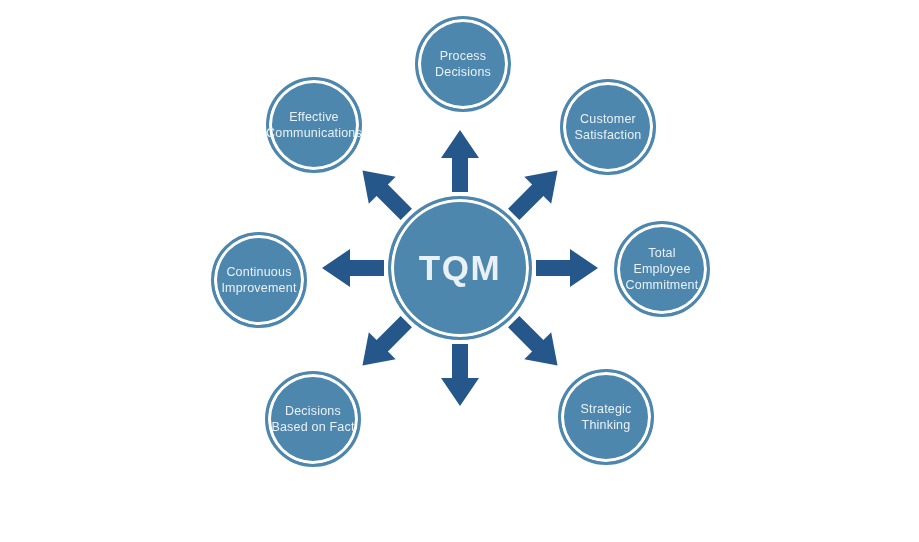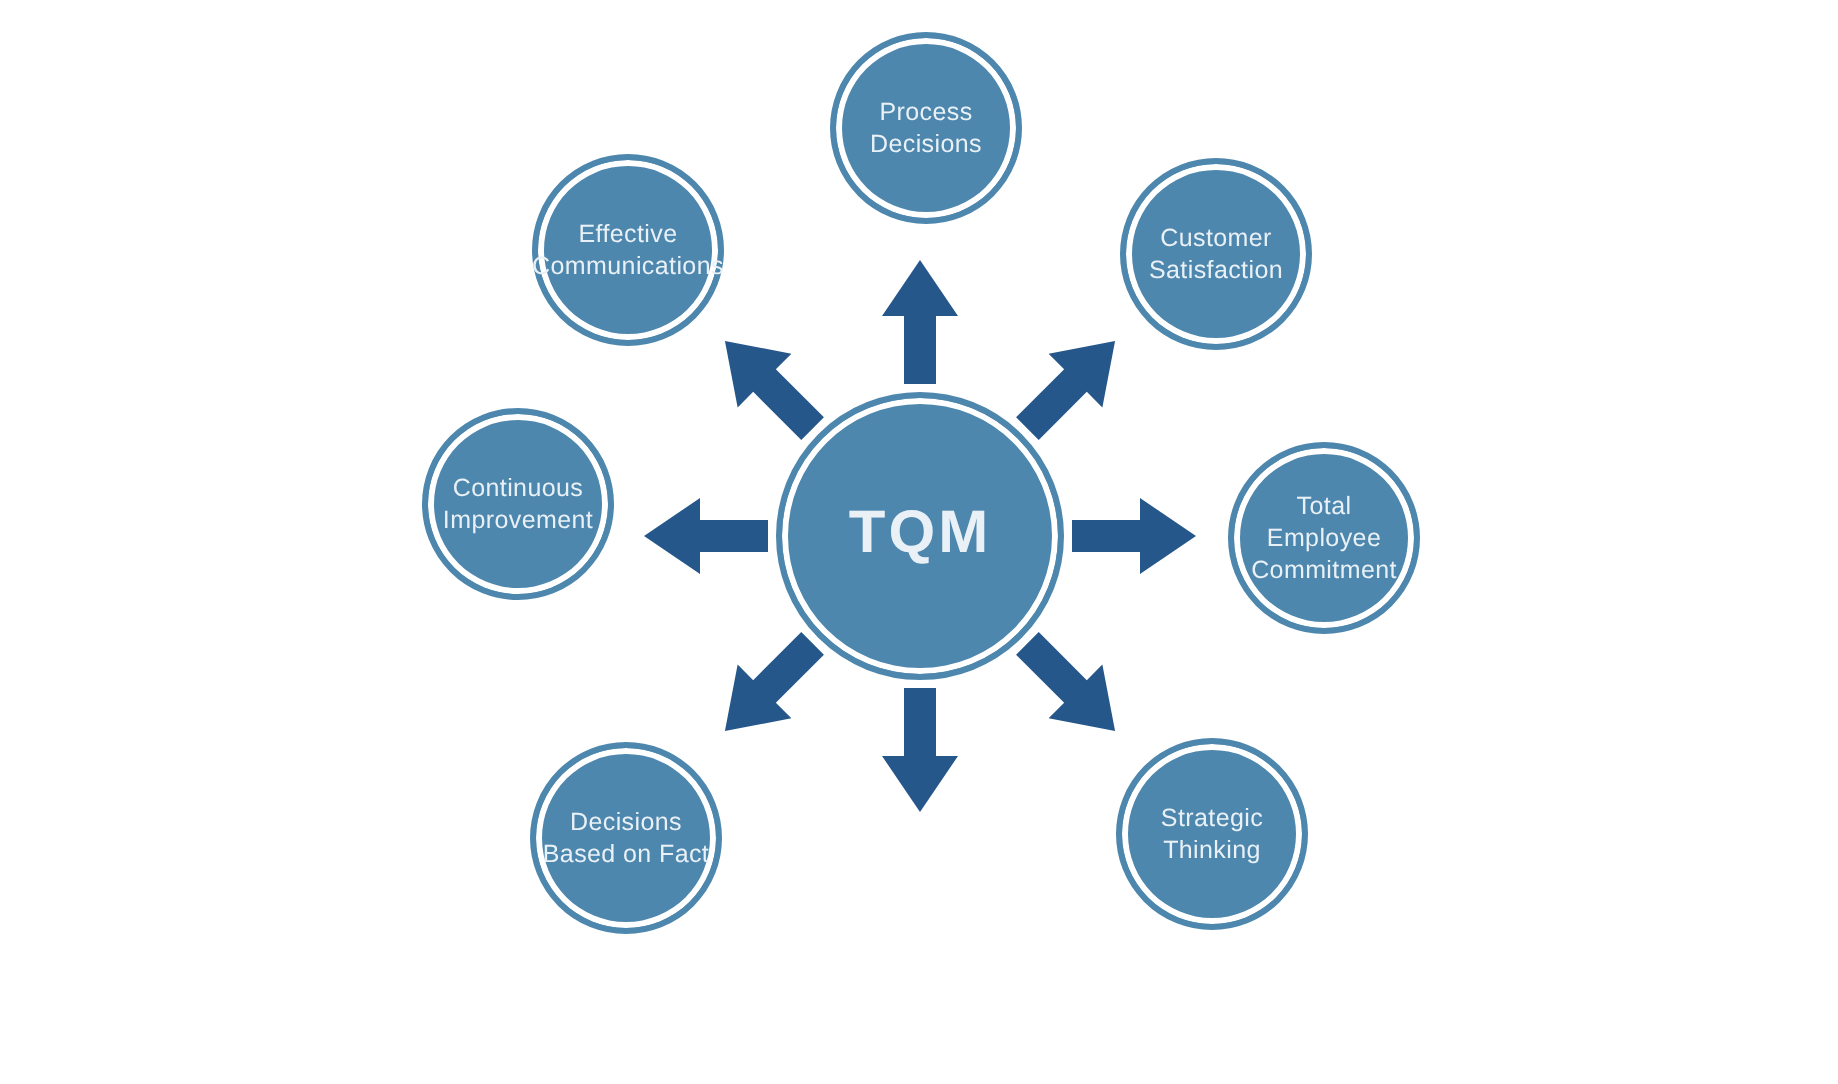--- a/index.html
+++ b/index.html
@@ -48,34 +48,34 @@
     width: 96px;
     height: 96px;
   }
   .center-node {
     width: 144px;
     height: 144px;
     left: 388px;
     top: 196px;
   }
   .center-node .label {
-    font-size: 30px;
+    font-size: 35px;
     font-weight: bold;
     letter-spacing: 1.5px;
     line-height: 1;
     padding-bottom: 2px;
   }
   
   .pos-top          { left: 415px; top: 16px;  }
   .pos-top-right    { left: 560px; top: 79px;  }
   .pos-right        { left: 614px; top: 221px; }
   .pos-bottom-right { left: 558px; top: 369px; }
   .pos-bottom       { left: 411px; top: 425px; }
   .pos-bottom-left  { left: 265px; top: 371px; }
-  .pos-left         { left: 211px; top: 204px; justify-content: center; }
+  .pos-left         { left: 211px; top: 232px; justify-content: center; }
   .pos-top-left     { left: 266px; top: 77px;  }
 </style>
 </head>
 <body>
 
 <div class="stage">
 
   <svg class="arrow-layer" viewBox="0 0 919 542" aria-hidden="true">
     <path d="M0,-8 H34 V-19 L62,0 L34,19 V8 H0 Z" transform="translate(460,192) rotate(-90)"></path>
     <path d="M0,-8 H34 V-19 L62,0 L34,19 V8 H0 Z" transform="translate(513.7,214.3) rotate(-45)"></path>

